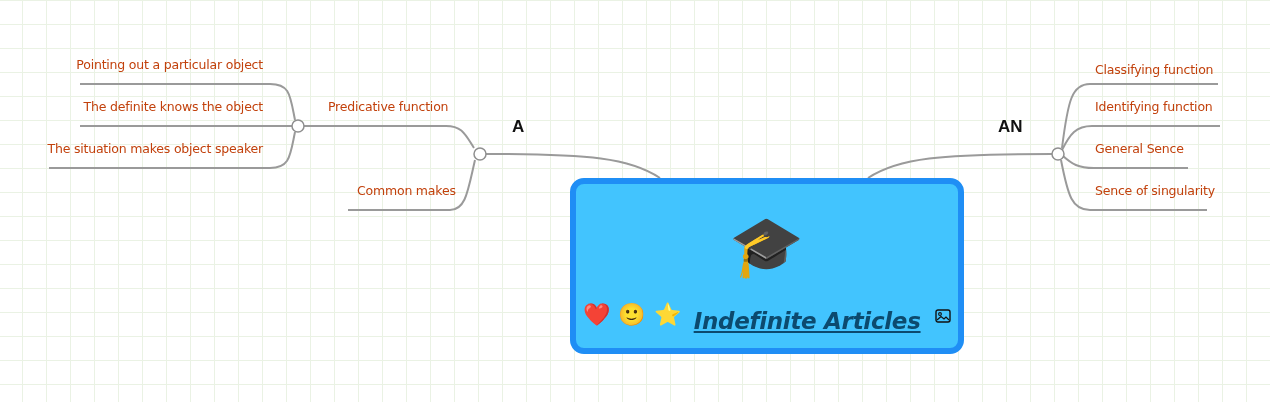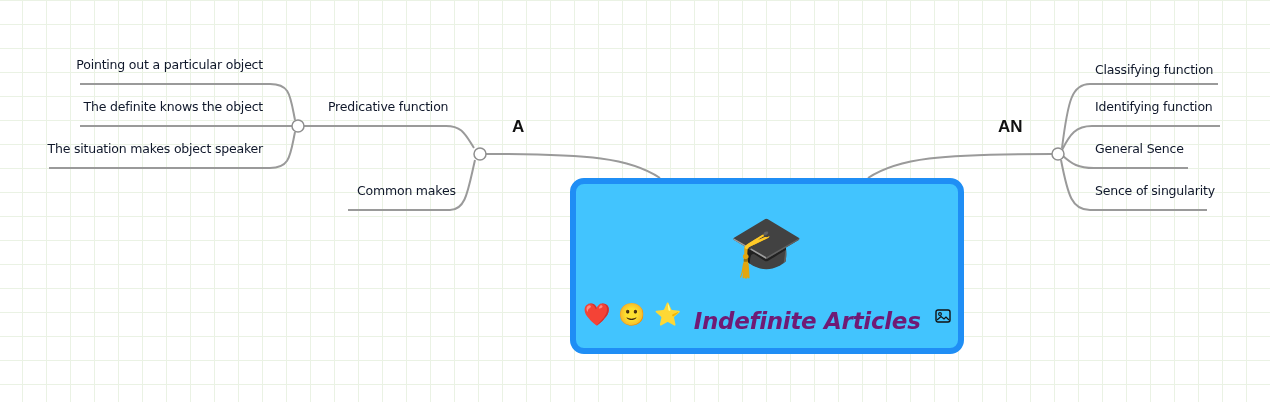--- a/index.html
+++ b/index.html
@@ -8,21 +8,21 @@
     background-color: #ffffff;
     background-image:
       linear-gradient(to right, #eaf2e4 1px, transparent 1px),
       linear-gradient(to bottom, #eaf2e4 1px, transparent 1px);
     background-size: 24px 24px;
     background-position: 22px 0px;
     font-family: "DejaVu Sans", sans-serif;
   }
   svg.links { position: absolute; left: 0; top: 0; }
   .label {
-    position: absolute; font-size: 12.5px; color: #0f172a; white-space: nowrap;
+    position: absolute; font-size: 12.5px; color: #c2410c; white-space: nowrap;
     font-family: "DejaVu Sans", sans-serif; letter-spacing: -0.2px;
   }
   .label.right { text-align: right; }
   .branch {
     position: absolute; font-size: 17px; font-weight: bold; color: #111;
     font-family: "Liberation Sans", sans-serif;
   }
   .root {
     position: absolute; left: 570px; top: 178px; width: 382px; height: 164px;
     background: #42c4fe; border: 6px solid #1f8ef5; border-radius: 14px;
@@ -30,21 +30,21 @@
   }
   .root .cap {
     position: absolute; left: 0; right: 0; top: 28px; text-align: center; font-size: 60px; line-height: 68px;
   }
   .root .title-row {
     position: absolute; left: 0; right: 0; top: 112px; display: flex; align-items: center; justify-content: center; gap: 8px;
   }
   .root .emo { font-size: 22px; line-height: 28px; }
   .root .title {
     font-family: "DejaVu Sans", sans-serif; font-weight: bold; font-style: italic;
-    font-size: 23px; color: #701a75; margin: 12px 6px 0 4px; letter-spacing: -0.3px;
+    font-size: 23px; color: #0c4a6e; margin: 12px 6px 0 4px; letter-spacing: -0.3px; text-decoration: underline;
   }
   .root .img-icon { width: 16px; height: 14px; margin-top: 2px; }
 </style>
 </head>
 <body>
 
 <svg class="links" width="1270" height="402">
   <g fill="none" stroke="#9a9a9a" stroke-width="2">
 
     <path d="M660,178 C630,158 590,154 486,154"></path>

